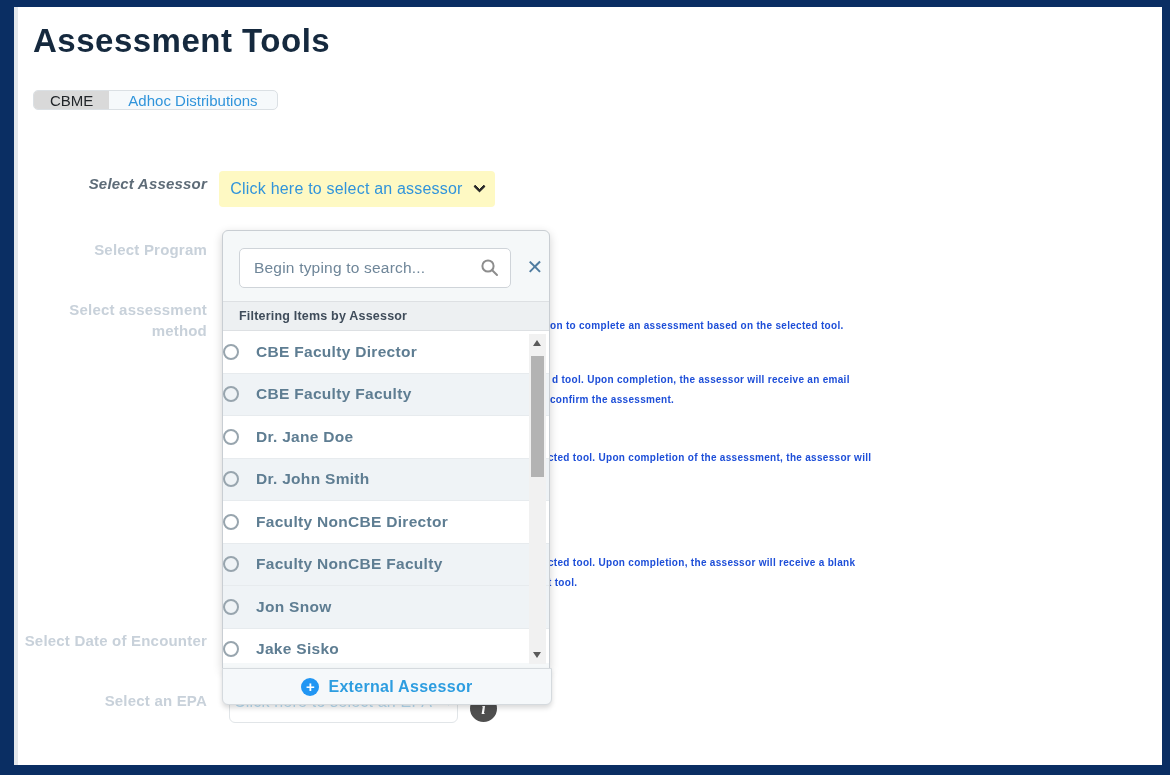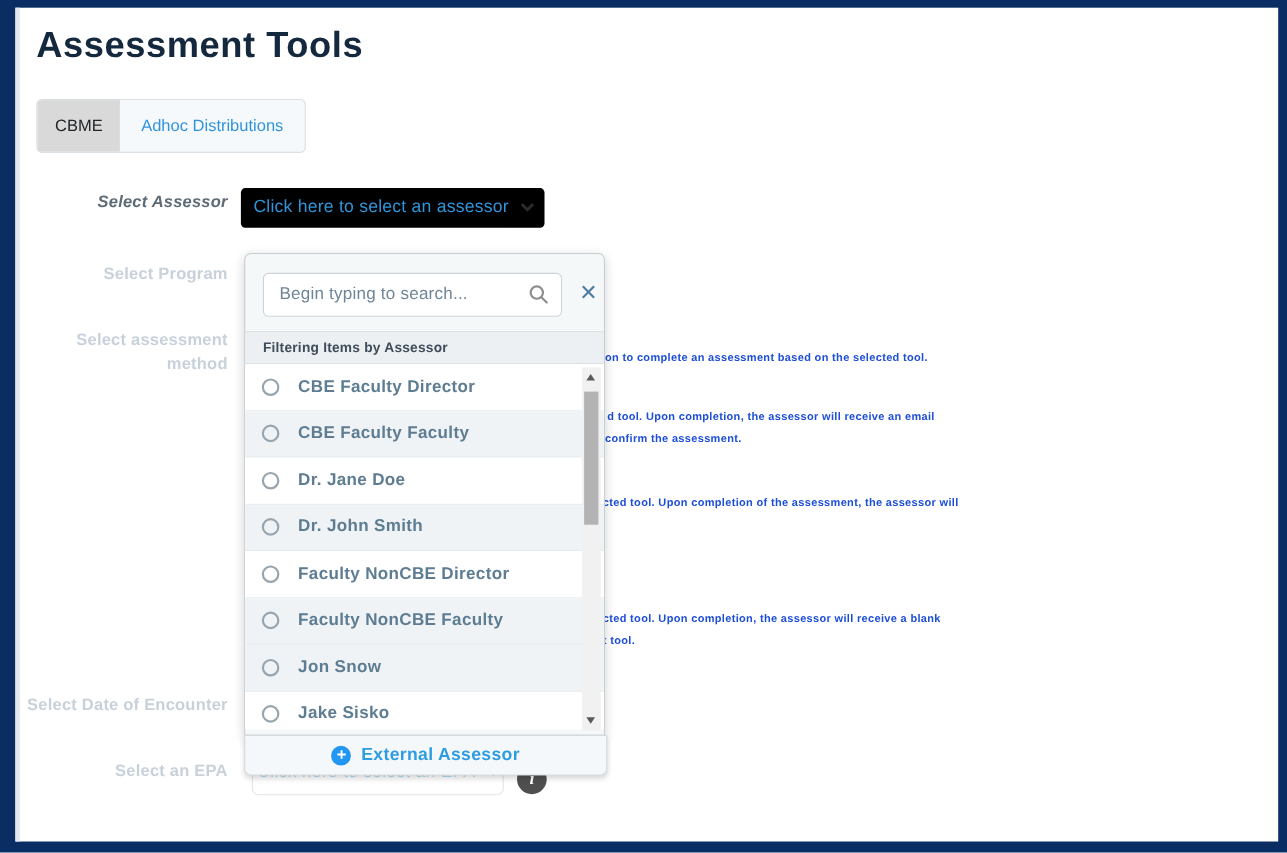--- a/index.html
+++ b/index.html
@@ -14,38 +14,38 @@
 
   
   .abs { position:absolute; }
 
   .title {
     left:19px; top:15px;
     font-size:33px; font-weight:700; color:#15293e; letter-spacing:0.5px;
   }
 
   .tabs {
-    left:19px; top:83px; height:49px;
+    left:19px; top:83px; height:20px;
     display:flex; border:1px solid #dbe0e4; border-radius:5px; overflow:hidden;
     background:#f6f9fb;
   }
   .tab { display:flex; align-items:center; padding:0 16px; font-size:15px; cursor:pointer; }
   .tab.active { background:#d9d9d9; color:#212529; font-weight:500; }
   .tab.inactive { color:#3094db; font-weight:500; padding:0 19px; }
 
   .field-label {
     width:190px; left:3px; text-align:right;
     font-size:15px; line-height:21px; letter-spacing:0.2px;
   }
   .label-strong { color:#5d6b77; font-weight:700;font-style:italic; }
   .label-dim   { color:#c8d1da; font-weight:700; }
 
   .assessor-btn {
     left:205px; top:164px; width:276px; height:36px;
-    background:#000000; border-radius:4px;
+    background:#fef9c3; border-radius:4px;
     display:flex; align-items:center; justify-content:center; gap:12px;
     cursor:pointer; z-index:2;
   }
   .assessor-btn .btn-text { color:#3094db; font-size:16px; letter-spacing:0.2px; }
   .chevron {
     width:9px; height:9px; border-right:3px solid #2b2b2b; border-bottom:3px solid #2b2b2b;
     transform:rotate(45deg); margin-top:-5px; border-radius:1px;
   }
 
   
@@ -98,21 +98,21 @@
     color:#4f7ca0; font-size:20px; line-height:24px; text-align:center; cursor:pointer;
   }
   .filter-header {
     position:absolute; left:0; top:70px; width:100%; height:30px;
     background:#edf0f2; border-top:1px solid #dde0e3; border-bottom:1px solid #dde0e3;
     color:#3f4c5a; font-size:12.5px; font-weight:700; letter-spacing:0.2px;
     display:flex; align-items:center; padding-left:16px;
   }
   .list { position:absolute; left:0; top:100px; width:100%; height:332px; overflow:hidden; background:#fff; }
   .row {
-    height:42.5px; display:flex; align-items:center; gap:17px; padding-left:15px;
+    height:42.5px; display:flex; align-items:center; gap:17px; 
     border-bottom:1px solid #e7ebee; background:#ffffff; cursor:pointer;
   }
   .row.alt { background:#eff3f6; }
   .radio { width:16px; height:16px; border:2px solid #98a5ae; border-radius:50%; background:transparent; flex:none; }
   .row-label { color:#5e7d92; font-size:15.5px; font-weight:700; letter-spacing:0.3px; }
 
   
   .sbar { position:absolute; right:3px; top:103px; width:17px; height:330px; background:#f1f1f1; }
   .sbar .arrow-up, .sbar .arrow-down {
     position:absolute; left:4px; width:0; height:0;

